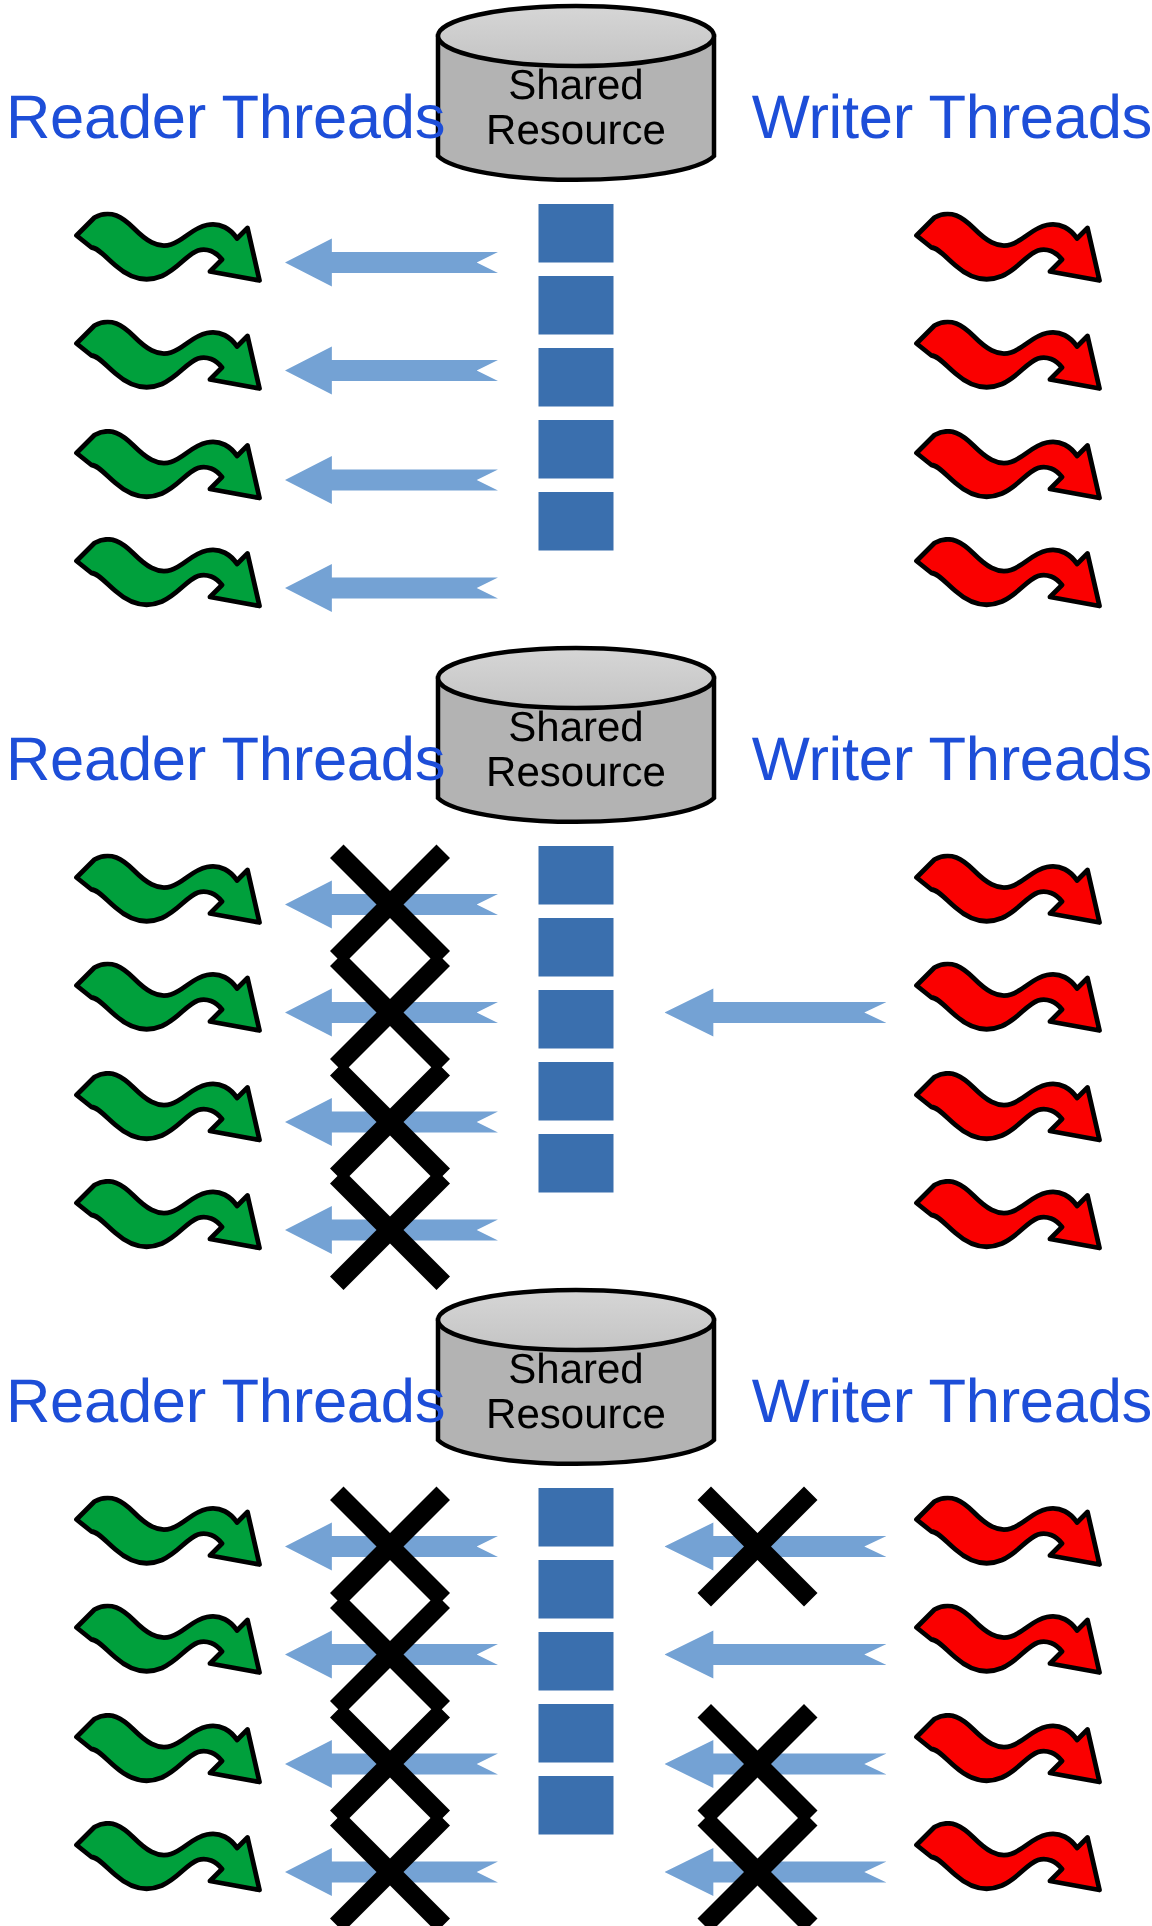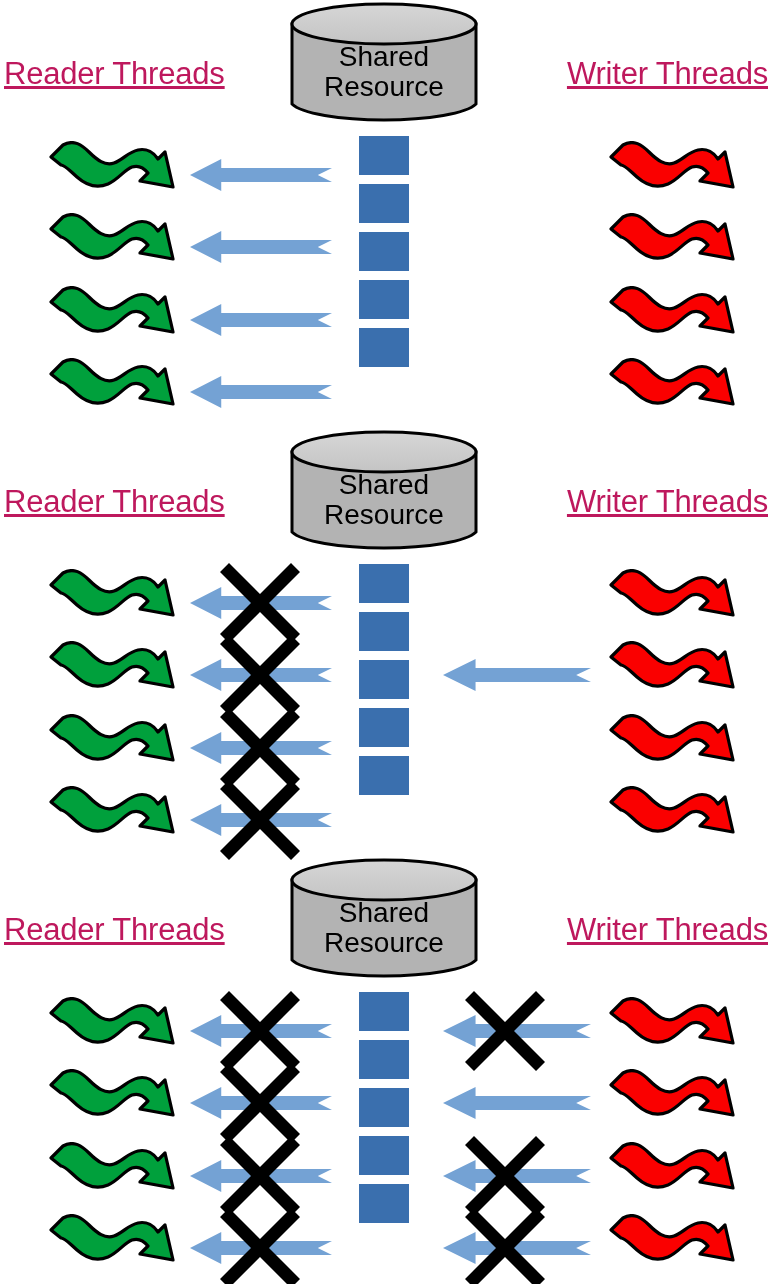--- a/index.html
+++ b/index.html
@@ -5,22 +5,22 @@
   html,body{margin:0;padding:0;background:#ffffff;}
   body{width:768px;height:1284px;position:relative;overflow:hidden;
        font-family:"Liberation Sans",sans-serif;}
 
   .panel{position:absolute;left:0;width:768px;height:428px;}
   #panel-0{top:0;}
   #panel-1{top:428px;}
   #panel-2{top:856px;}
 
   
-  .lbl{position:absolute;font-size:31px;color:#be185d;white-space:nowrap;
-       line-height:1;letter-spacing:-0.2px;text-decoration:underline;}
+  .lbl{position:absolute;font-size:41px;color:#1d4ed8;white-space:nowrap;
+       line-height:1;letter-spacing:-0.2px;}
   .lbl-reader{left:4px;}
   .lbl-writer{right:0px;text-align:right;}
 
   
   .cyl{position:absolute;width:188px;height:124px;}
   .cyl svg{display:block;width:188px;height:124px;}
   .cyl-text{position:absolute;left:0;top:40px;width:188px;text-align:center;
             font-size:28px;color:#000;line-height:1.08;pointer-events:none;}
 
   

